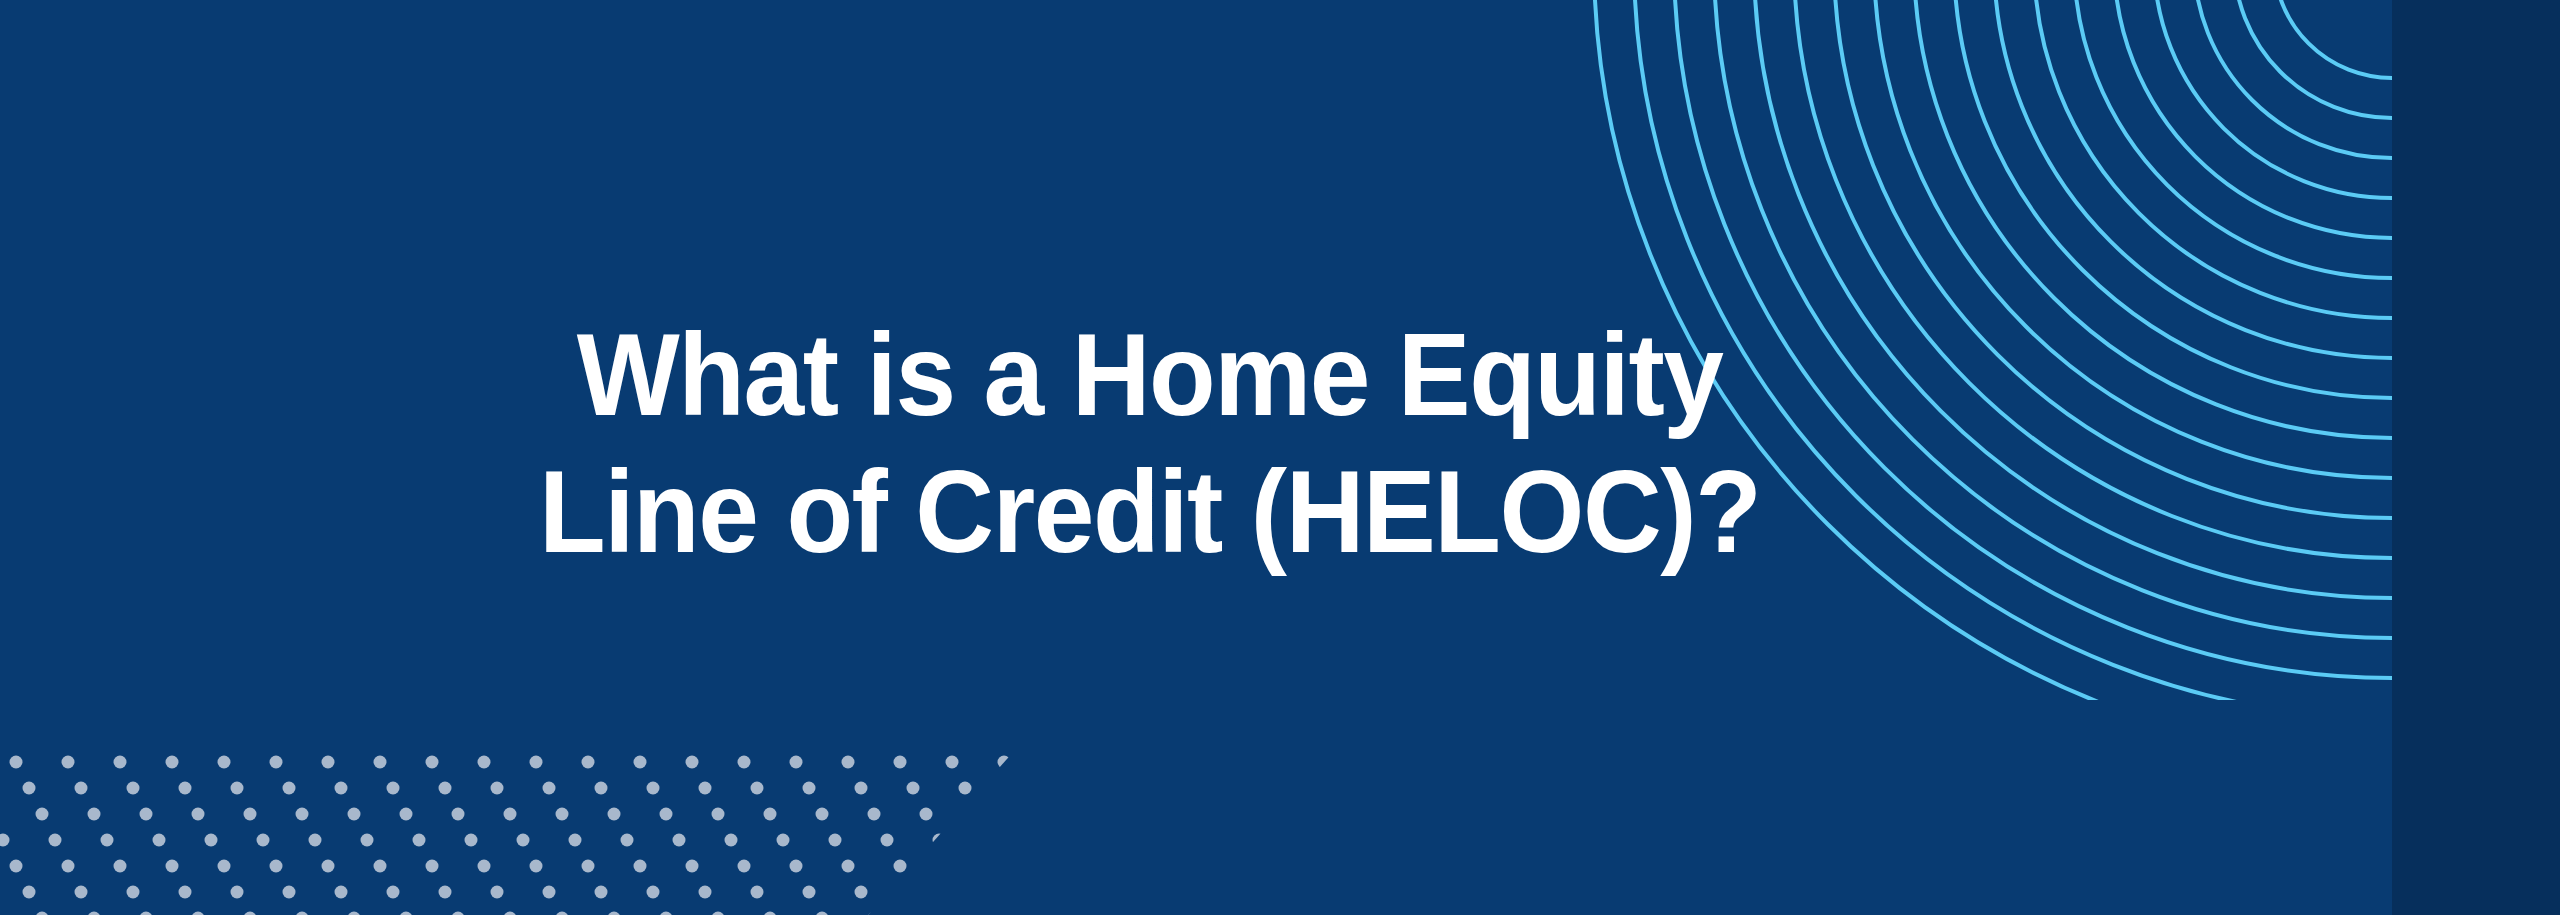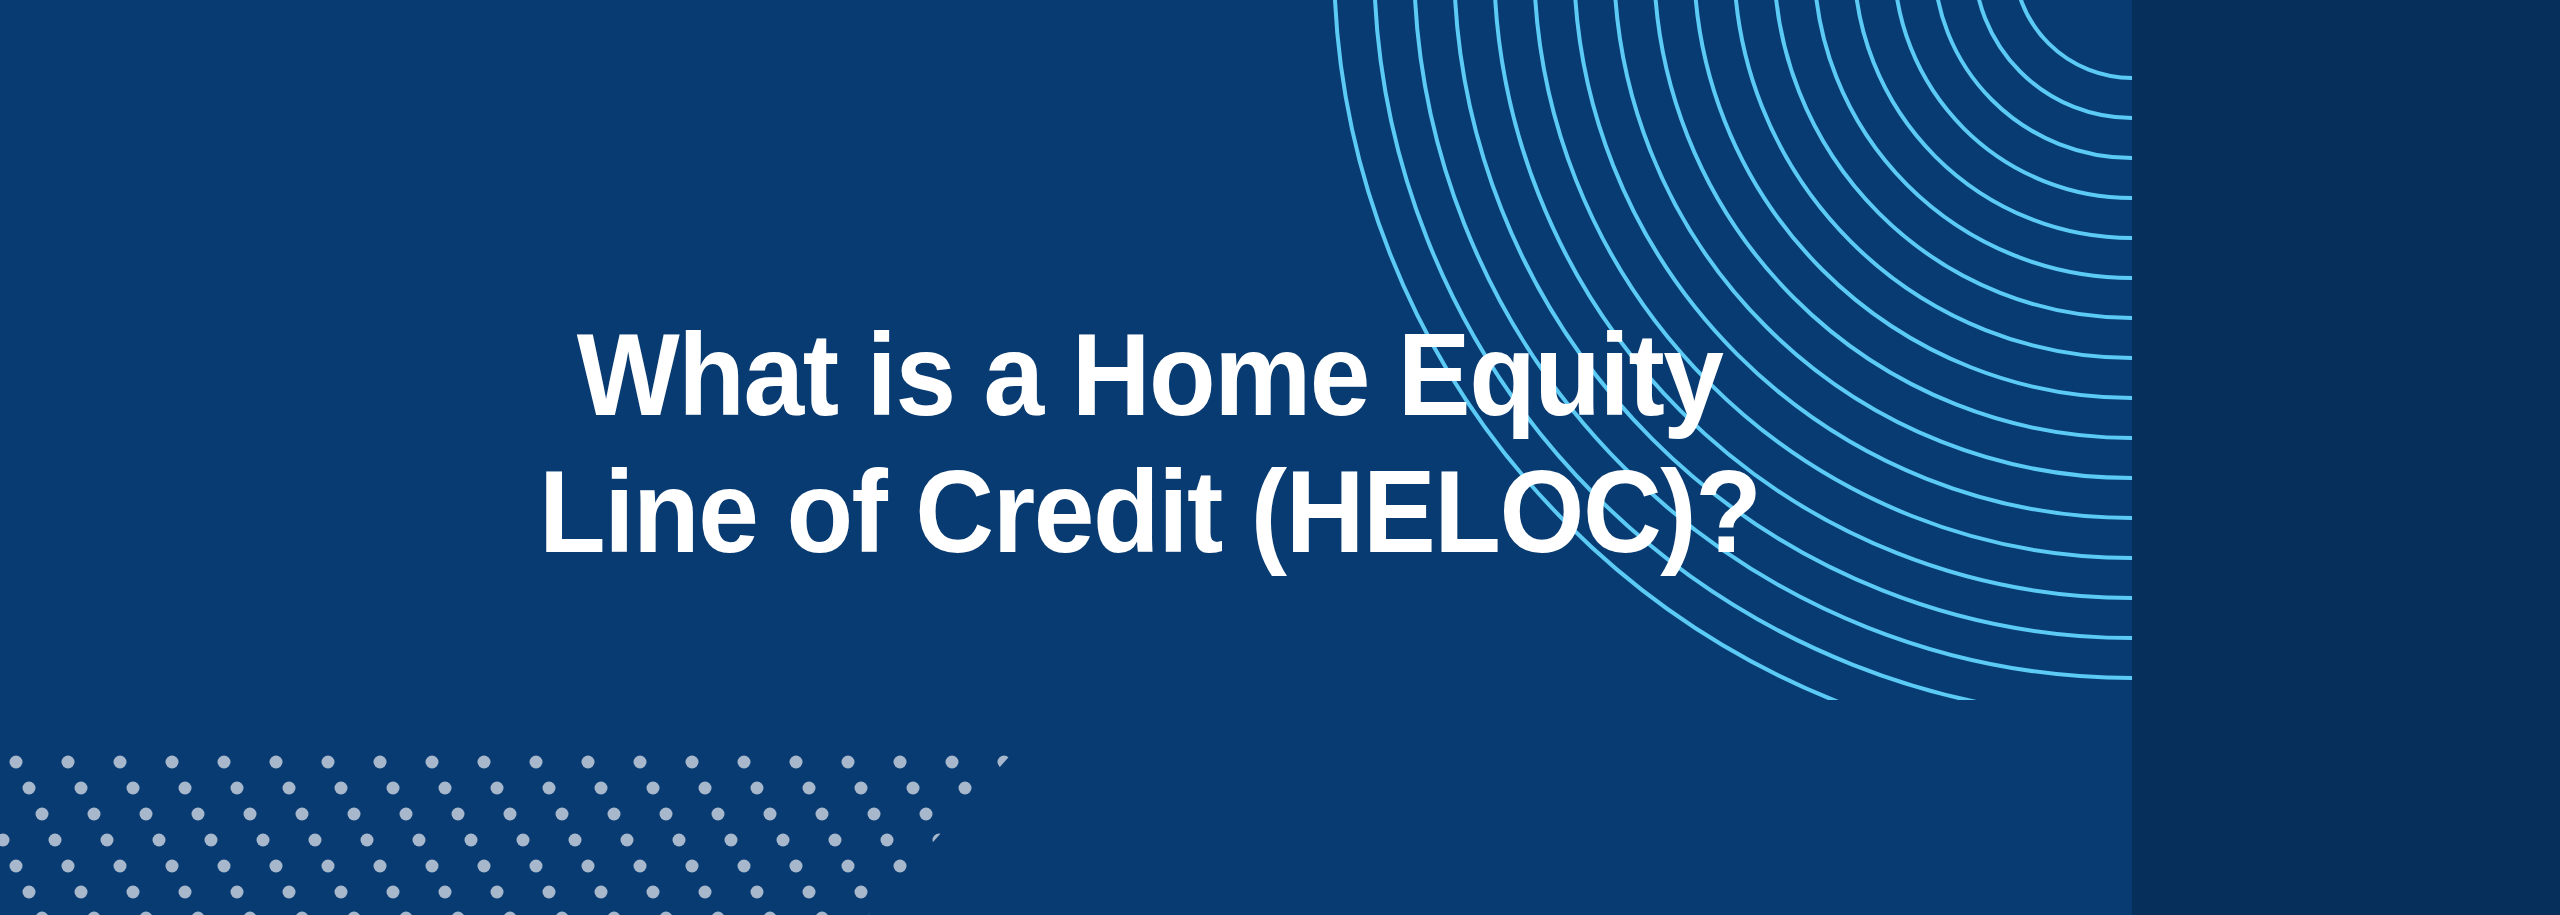--- a/index.html
+++ b/index.html
@@ -3,21 +3,21 @@
 <meta charset="utf-8">
 <style>
   html, body {
     margin: 0;
     padding: 0;
     background: #062f5c;
   }
 
   #banner {
     position: relative;
-    width: 2132px;
+    width: 2392px;
     height: 915px;
     background: #083b72;
     overflow: hidden;
     font-family: "Liberation Sans", sans-serif;
   }
 
   
   #arc-decoration {
     position: absolute;
     top: 0;

